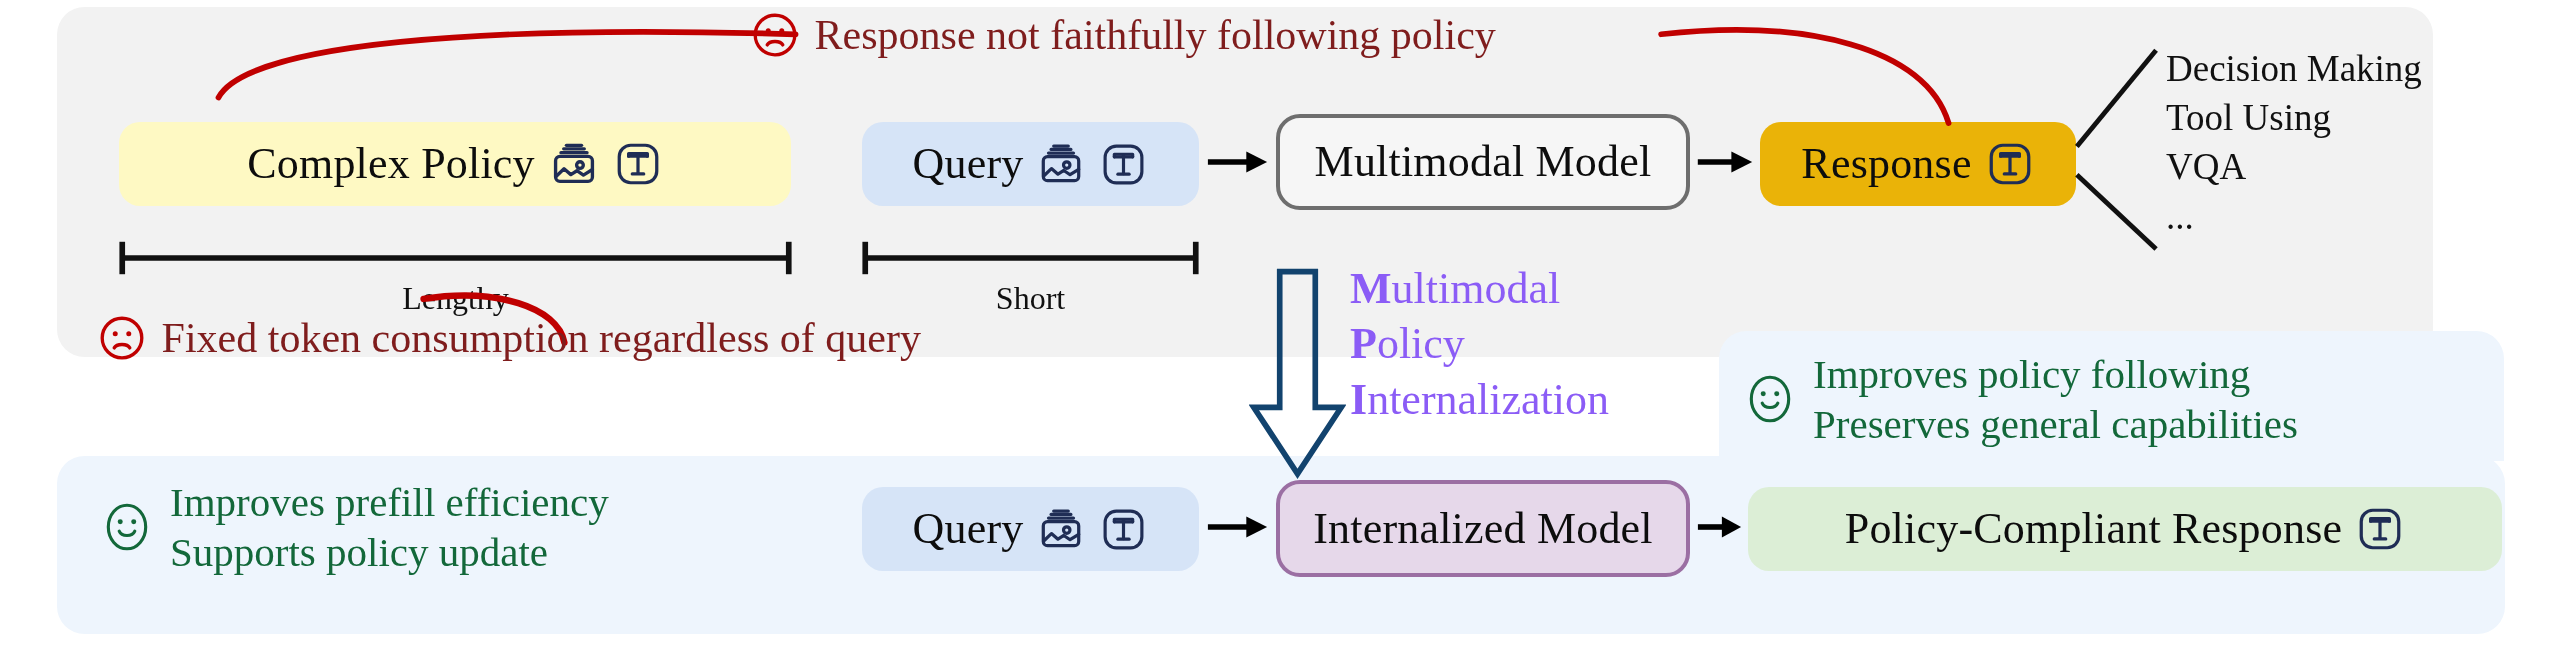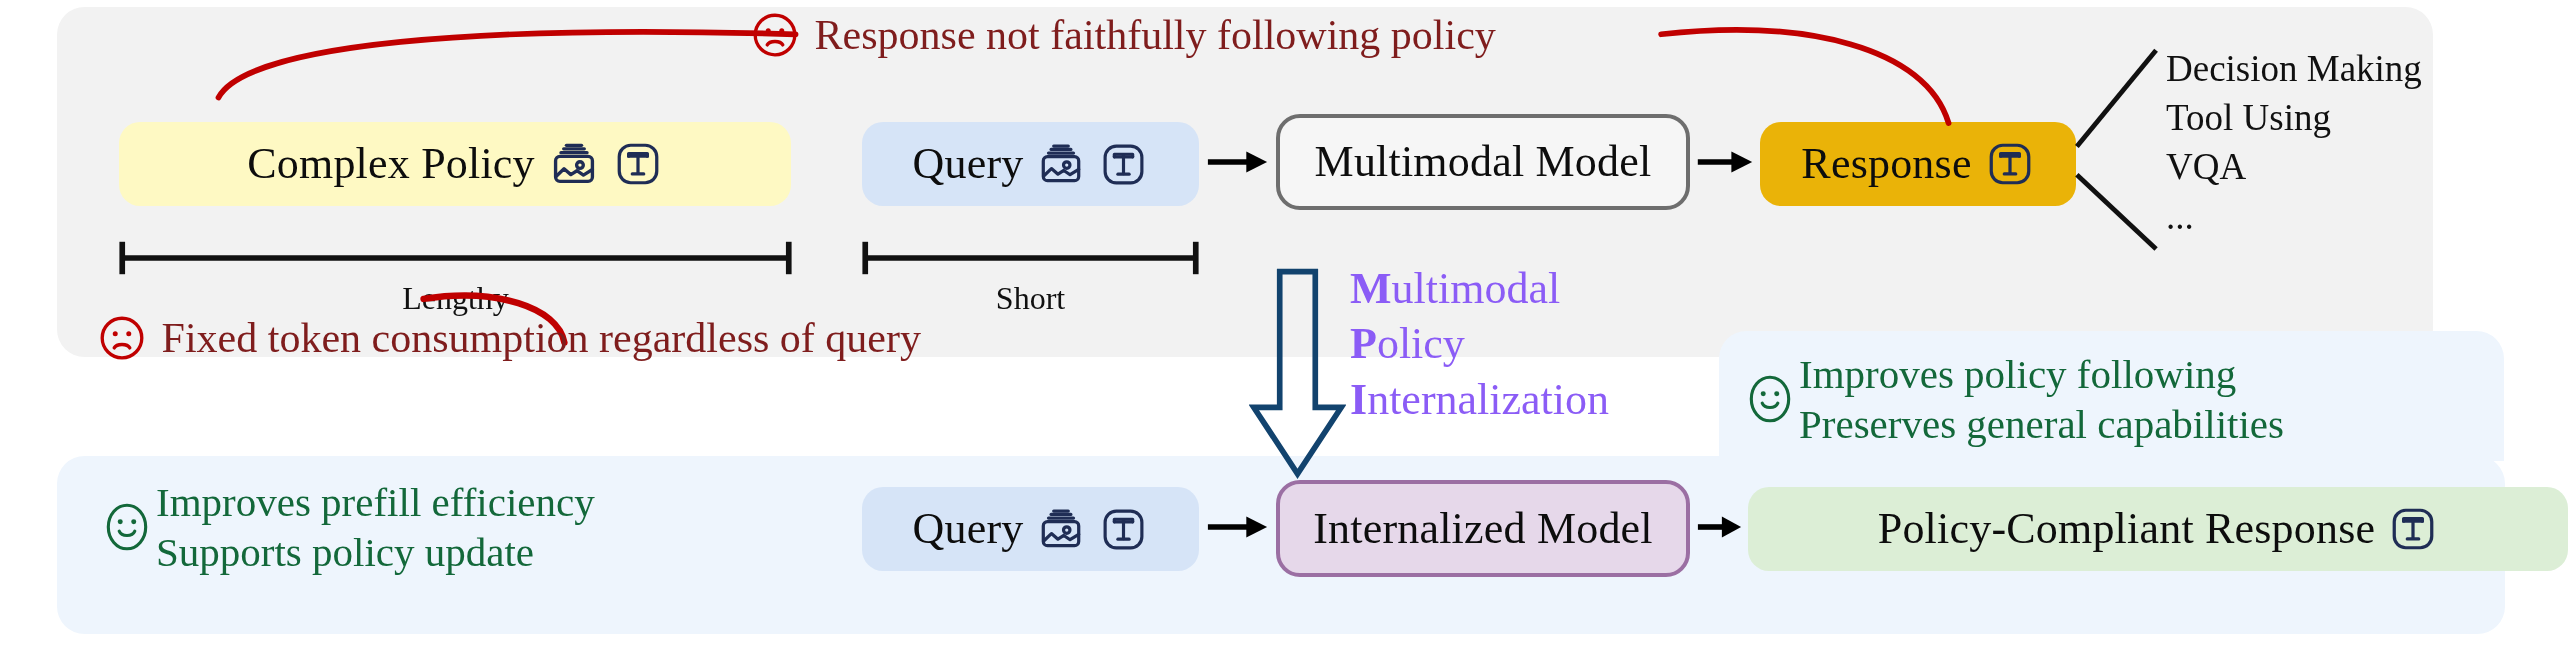--- a/index.html
+++ b/index.html
@@ -27,21 +27,21 @@
 
   #box-complex-policy{left:119px;top:122px;width:672px;height:84px;background:#fef9c3;}
   #box-query-top{left:862px;top:122px;width:337px;height:84px;background:#d6e4f7;}
   #box-mm-model{left:1276px;top:114px;width:414px;height:96px;background:#f6f6f6;
                 border:4px solid #6e6e6e;border-radius:24px;}
   #box-response{left:1760px;top:122px;width:316px;height:84px;background:#eab308;}
 
   #box-query-bottom{left:862px;top:487px;width:337px;height:84px;background:#d6e4f7;}
   #box-internalized{left:1276px;top:480px;width:414px;height:97px;background:#e6d8ea;
                     border:4px solid #9b6fa3;border-radius:24px;}
-  #box-pcr{left:1748px;top:487px;width:820px;height:84px;background:#dceed6;}
+  #box-pcr{left:1748px;top:487px;width:754px;height:84px;background:#dceed6;}
 
   
   .mi{display:inline-block;flex:0 0 auto;line-height:0;}
   .mi svg{display:block;}
 
   
   .arrow{position:absolute;height:32px;}
   .arrow svg{display:block;}
   #arrow-1{left:1206px;top:146px;width:63px;}
   #arrow-2{left:1696px;top:146px;width:58px;}
@@ -67,21 +67,21 @@
   #note-faithful{left:750px;top:9.7px;}
   #note-fixed{left:97px;top:313px;}
   .curve{position:absolute;}
   .curve svg{display:block;overflow:visible;}
   #curve-left{left:215px;top:23px;width:584px;height:77px;}
   #curve-right{left:1659px;top:23px;width:324px;height:105px;}
   #curve-lengthy{left:422px;top:289px;width:178px;height:57px;}
 
   
   .green-note{
-    position:absolute;display:flex;align-items:center;gap:4px;
+    position:absolute;display:flex;align-items:center;gap:18px;
     color:#13683a;font-size:41px;line-height:1.22;white-space:nowrap;
   }
   #note-prefill{left:102px;top:477px;}
   #note-improves{left:1745px;top:349px;}
   .green-note .txt div{display:block;}
 
   
   #leaders{position:absolute;left:2072px;top:45px;width:97px;height:219px;}
   #leaders svg{display:block;}
   #task-list{

